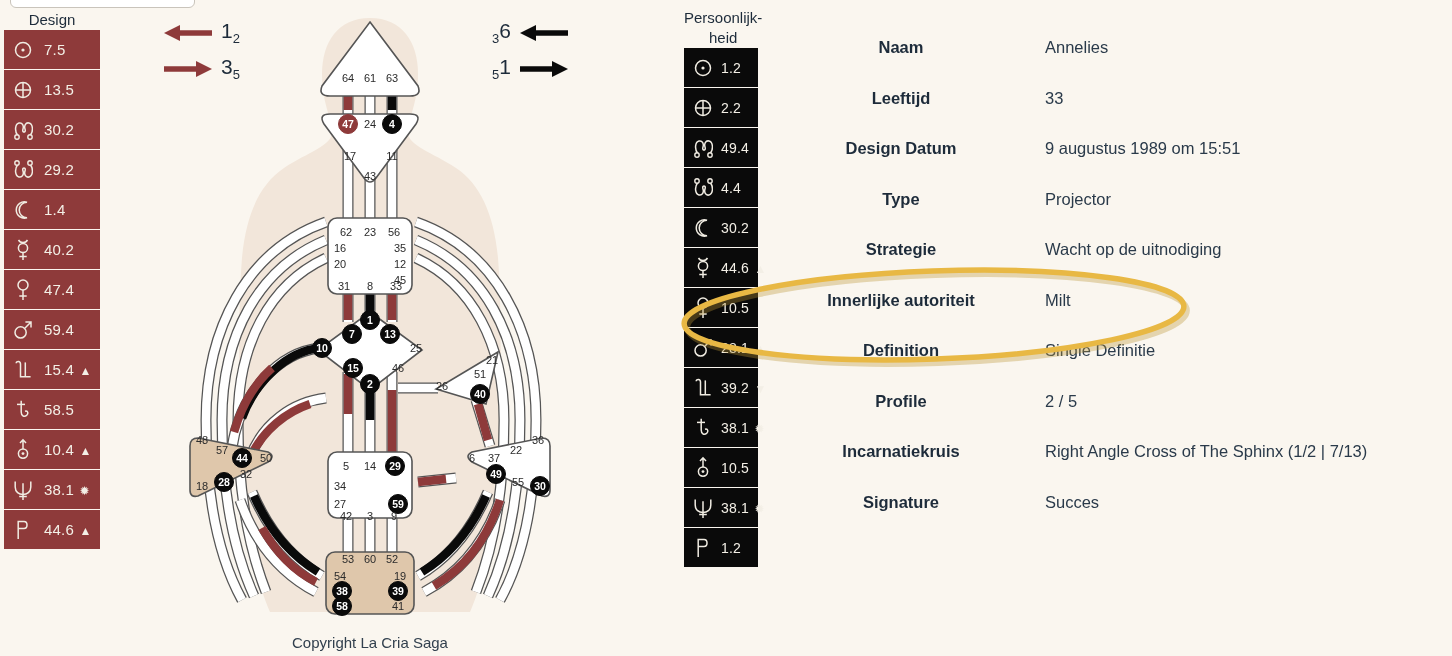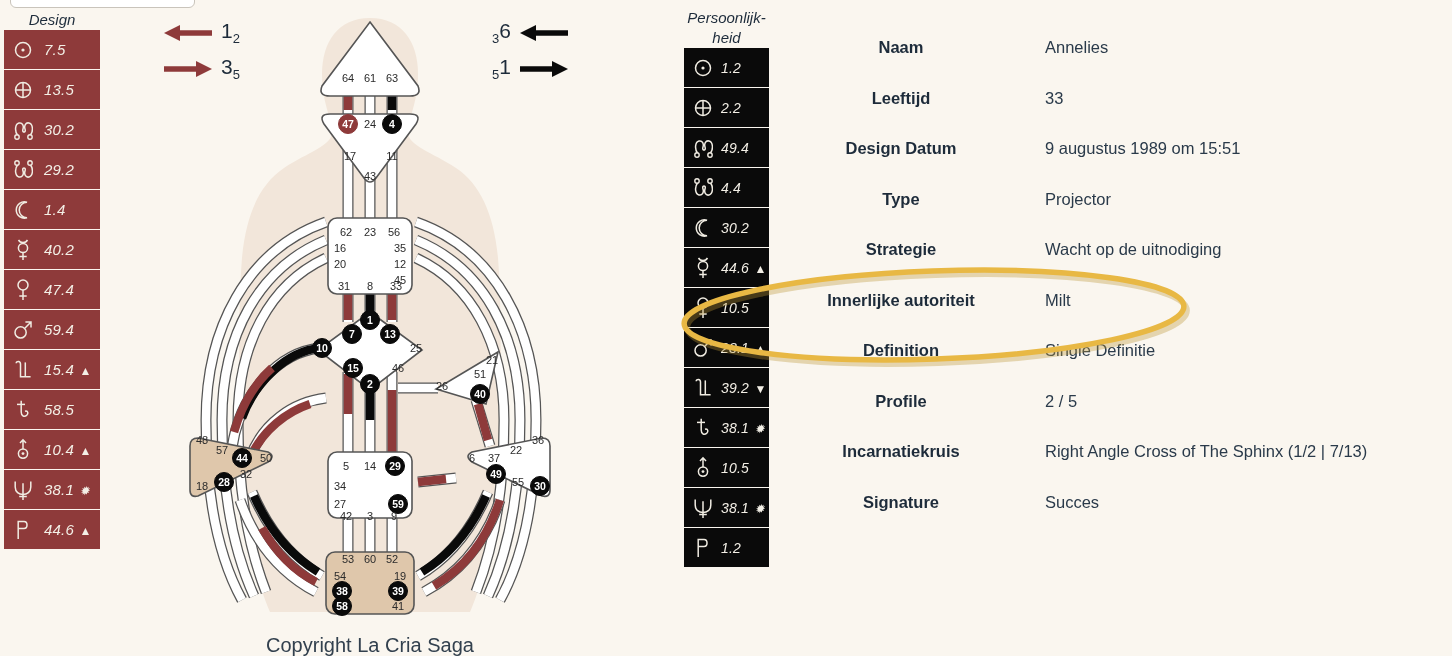--- a/index.html
+++ b/index.html
@@ -15,36 +15,36 @@
 
   
   .topbox {
     position: absolute; left: 10px; top: -16px;
     width: 185px; height: 24px;
     background: #ffffff; border: 1px solid #c9c4bb;
     border-radius: 6px;
   }
 
   
-  .col { position: absolute; font-style: italic; }
+  .col { position: absolute; }
   .col-title {
     text-align: center;
     font-size: 15px;
     color: #1d2b3a;
     line-height: 20px;
   }
   .chip {
     display: flex; align-items: center;
     height: 39px;
     margin-bottom: 1px;
     padding-left: 8px;
     gap: 7px;
   }
   .chip.design { background: #8e3a3a; width: 96px; gap: 10px; }
-  .chip.personality { background: #0a0a0a; width: 85px; }
+  .chip.personality { background: #0a0a0a; width: 74px; }
   .glyph {
     width: 22px; height: 26px;
     flex: 0 0 22px;
     display: flex; align-items: center; justify-content: center;
   }
   .glyph svg { display: block; }
   .chipval {
     font-size: 15px;
     color: #f3efe6;
     letter-spacing: .2px;
@@ -57,21 +57,21 @@
   .arrowrow { position: absolute; display: flex; align-items: center; gap: 7px; }
   .arrowrow .digits { font-size: 21px; color: #1d2b3a; line-height: 1; }
   .arrowrow .digits sub,
   .arrowrow .digits sup { font-size: 13px; color: #1d2b3a; }
   .arrow { display: block; }
 
   
   #bodygraph { position: absolute; left: 150px; top: 0px; }
   .copyright {
     position: absolute; left: 150px; top: 634px; width: 440px;
-    text-align: center; font-size: 20px; color: #32404e;
+    text-align: center; font-size: 15px; color: #32404e;
   }
 
   
   #details { position: absolute; left: 757px; top: 38px; width: 690px; }
   .drow { display: flex; height: 50.5px; align-items: flex-start; text-align: center; }
   .dlabel {
     width: 288px; font-size: 16.5px; font-weight: bold;
     color: #1d2b3a; white-space: nowrap;
   }
   .dvalue { font-size: 16.5px; color: #2a3a4a; white-space: nowrap; }

